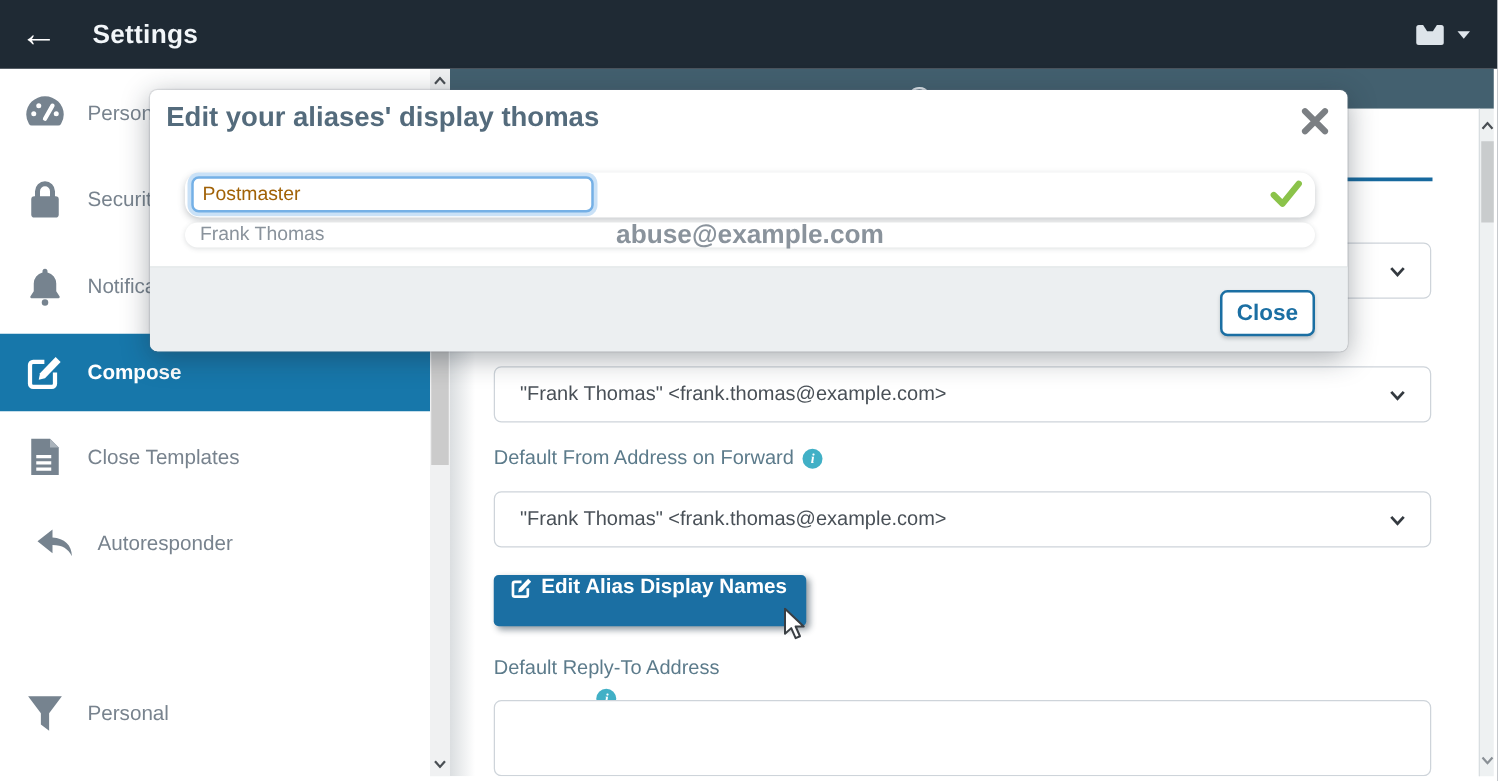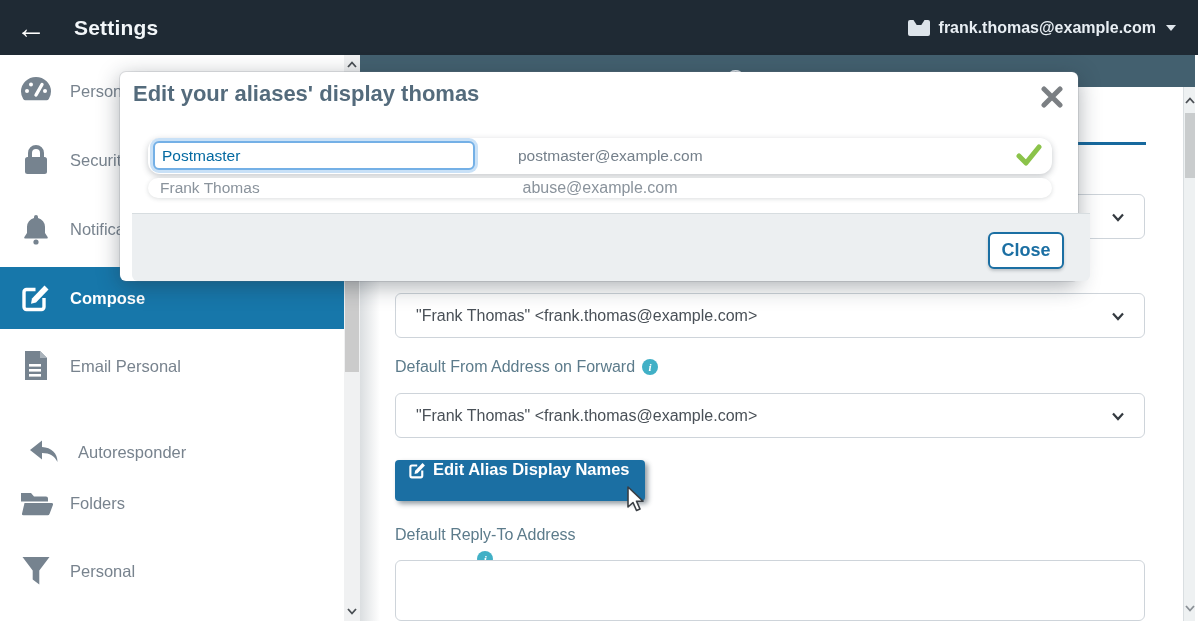--- a/index.html
+++ b/index.html
@@ -54,45 +54,44 @@
 
   
   .modal { position:absolute; left:120px; top:72px; width:958px; height:209px; background:#fff; border-radius:6px; z-index:50;
       box-shadow:0 5px 22px rgba(30,40,50,.38), 0 0 0 1px rgba(120,130,140,.18); }
   .modal-title { position:absolute; left:13px; top:9px; font-size:22px; font-weight:bold; color:#546b7c; }
   .modal-close { position:absolute; right:14px; top:13px; width:24px; height:24px; cursor:pointer; display:flex; align-items:center; justify-content:center; }
   .alias-row { position:absolute; left:28px; width:904px; background:#fff; display:flex; align-items:center; }
   .row-1 { top:66px; height:36px; border-radius:12px; box-shadow:0 2px 6px rgba(60,70,80,.30); }
   .row-2 { top:106px; height:20px; border-radius:12px; box-shadow:0 1px 4px rgba(60,70,80,.18); }
   .alias-name-input { position:absolute; left:5px; top:3px; width:322px; height:29px; border:2px solid #74b0e6; border-radius:6px;
-      box-shadow:0 0 0 3px rgba(120,180,235,.40); font-size:15.5px; color:#0369a1; padding:0 7px; font-family:inherit; outline:none; }
+      box-shadow:0 0 0 3px rgba(120,180,235,.40); font-size:15.5px; color:#a16207; padding:0 7px; font-family:inherit; outline:none; }
   .alias-email-1 { position:absolute; left:370px; color:#75808b; font-size:15.5px; }
   .alias-name-2 { position:absolute; left:12px; color:#8a939c; font-size:15.5px; }
-  .alias-email-2 { position:absolute; left:0; width:100%; text-align:center; color:#8a939c; font-size:16px; }
+  .alias-email-2 { position:absolute; left:0; width:100%; text-align:center; color:#8a939c; font-size:21px;font-weight:bold; }
   .row-check { position:absolute; right:10px; top:6px; }
-  .modal-footer { position:absolute; left:12px; top:141px; width:958px; height:68px; background:#eceff1; border-top:1px solid #d7dde0; border-radius:0 0 6px 6px; }
+  .modal-footer { position:absolute; left:0; top:141px; width:958px; height:68px; background:#eceff1; border-top:1px solid #d7dde0; border-radius:0 0 6px 6px; }
   .close-btn { position:absolute; right:26px; top:18px; width:76px; height:37px; background:#fff; border:2px solid #1b6fa3; border-radius:6px;
       color:#1b6fa3; font-size:18px; font-weight:bold; box-shadow:0 2px 3px rgba(60,70,80,.25); cursor:pointer; font-family:inherit; }
 </style>
 </head>
 <body>
 
 <div class="stage">
 
   <header class="topbar">
     <span class="back-arrow">←</span>
     <span class="topbar-title">Settings</span>
     <div class="account">
       <span class="icon-box" style="width:24px;flex:0 0 24px;">
         <svg width="24" height="20" viewBox="0 0 24 20">
           <path fill="#dde4ea" d="M3 2 h18 a2 2 0 0 1 2 2 v12 a2 2 0 0 1 -2 2 h-18 a2 2 0 0 1 -2 -2 v-12 a2 2 0 0 1 2 -2 z"></path>
           <path fill="#1f2a34" d="M6.5 2 l3.2 5 h4.6 l3.2 -5 z"></path>
         </svg>
       </span>
-      <span class="account-label">frank.thomas@example.com</span>
       <span class="caret-down"></span>
     </div>
   </header>
 
   <nav class="sidebar">
 
     <div class="side-item" style="top:5px;">
       <span class="icon-box">
         <svg width="34" height="30" viewBox="0 0 34 30">
           <path fill="#76838f" d="M17 1 a15 14.5 0 0 1 15 14.5 a15 14.5 0 0 1 -2.2 7.6 a2.6 2.6 0 0 1 -2.2 1.2 h-21.2 a2.6 2.6 0 0 1 -2.2 -1.2 a15 14.5 0 0 1 -2.2 -7.6 a15 14.5 0 0 1 15 -14.5 z"></path>
@@ -138,41 +137,32 @@
     <div class="side-item" style="top:280px;">
       <span class="icon-box">
         <svg width="26" height="32" viewBox="0 0 26 32">
           <path fill="#76838f" d="M2 1 h15 l7 7 v22 h-22 z"></path>
           <path fill="#aab3bb" d="M17 1 l7 7 h-7 z"></path>
           <rect x="6" y="14" width="12" height="2.6" fill="#fff"></rect>
           <rect x="6" y="19" width="12" height="2.6" fill="#fff"></rect>
           <rect x="6" y="24" width="12" height="2.6" fill="#fff"></rect>
         </svg>
       </span>
-      <span class="label">Email Personal</span>
-    </div>
-
-    <div class="side-item" style="top:366px;padding-left:26px;">
+      <span class="label">Close Templates</span>
+    </div>
+
+    <div class="side-item" style="top:349px;padding-left:26px;">
       <span class="icon-box">
         <svg width="32" height="28" viewBox="0 0 32 28">
           <path fill="#76838f" d="M14 9 V2.5 L2 12 l12 9.5 V15 c8 0 12.5 3 15.5 9 c0 -9 -6 -14.3 -15.5 -15 z"></path>
         </svg>
       </span>
       <span class="label">Autoresponder</span>
     </div>
 
-    <div class="side-item" style="top:417px;">
-      <span class="icon-box">
-        <svg width="34" height="28" viewBox="0 0 34 28">
-          <path fill="#76838f" d="M2 4 h10 l3 3.5 h12 a2 2 0 0 1 2 2 v3 h-27 z"></path>
-          <path fill="#76838f" d="M5.5 14 h27 a1.5 1.5 0 0 1 1.4 2 l-3.4 9 a2 2 0 0 1 -1.9 1.3 h-24.1 a1.5 1.5 0 0 1 -1.4 -2 z"></path>
-        </svg>
-      </span>
-      <span class="label">Folders</span>
-    </div>
 
     <div class="side-item" style="top:485px;">
       <span class="icon-box">
         <svg width="30" height="32" viewBox="0 0 30 32">
           <path fill="#76838f" d="M1.5 2 h27 l-10.2 13.5 v14 l-6.6 -5 v-9 z"></path>
         </svg>
       </span>
       <span class="label">Personal</span>
     </div>
 
@@ -272,21 +262,20 @@
   <section class="modal">
     <h2 class="modal-title">Edit your aliases' display thomas</h2>
     <span class="modal-close">
       <svg width="22" height="22" viewBox="0 0 22 22">
         <path d="M3 3 L19 19 M19 3 L3 19" stroke="#7b7f83" stroke-width="5" stroke-linecap="round"></path>
       </svg>
     </span>
 
     <div class="alias-row row-1">
       <input class="alias-name-input" type="text" value="Postmaster" style="">
-      <span class="alias-email-1">postmaster@example.com</span>
       <span class="row-check">
         <svg width="26" height="22" viewBox="0 0 26 22">
           <polyline points="3,12 10,19 23,3" fill="none" stroke="#8bc34a" stroke-width="5" stroke-linecap="round" stroke-linejoin="round"></polyline>
         </svg>
       </span>
     </div>
 
     <div class="alias-row row-2">
       <span class="alias-name-2">Frank Thomas</span>
       <span class="alias-email-2">abuse@example.com</span>

